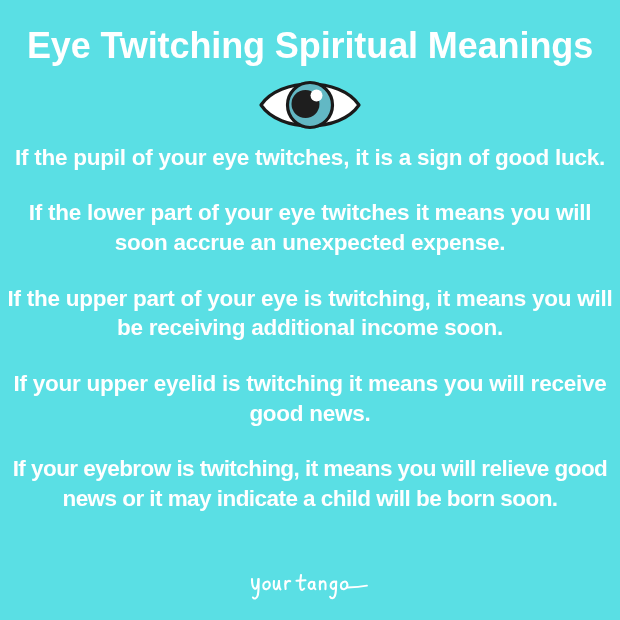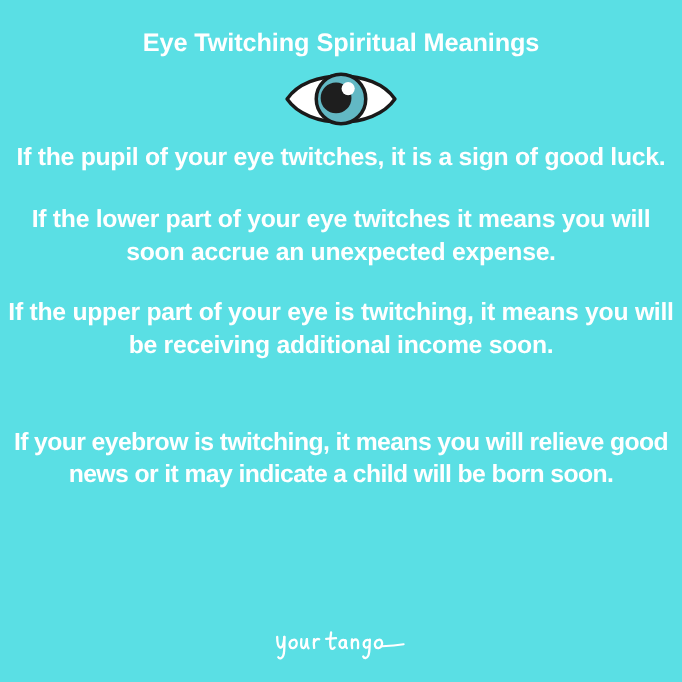--- a/index.html
+++ b/index.html
@@ -26,21 +26,21 @@
     align-items: center;
   }
 
   
   .title {
     width: 100%;
     text-align: center;
     color: #FFFFFF;
     font-family: "Liberation Sans", sans-serif;
     font-weight: bold;
-    font-size: 23px;
+    font-size: 36px;
     letter-spacing: -0.1px;
     line-height: 1.1;
     margin-top: 26px;
     margin-bottom: 0;
     white-space: nowrap;
   }
 
   
   .eye-wrap {
     margin-top: 9px;
@@ -77,21 +77,20 @@
     margin-bottom: 26px;
     padding: 0 2px;
     box-sizing: border-box;
   }
   .meaning:last-child {
     margin-bottom: 0;
   }
   .meaning.wide {
     width: 622px;
     letter-spacing: -0.55px;
-    margin-top: 32px;
   }
 
   
   .logo {
     position: absolute;
     left: 0;
     right: 0;
     bottom: 18px;
     display: flex;
     justify-content: center;
@@ -116,20 +115,21 @@
       <circle cx="47.5" cy="29" r="14" fill="#1E1E1E"></circle>
 
       <circle cx="58.5" cy="20.5" r="6" fill="#FFFFFF"></circle>
     </svg>
   </div>
 
   <ul class="meanings">
     <li class="meaning">If the pupil of your eye twitches, it is a sign of good luck.</li>
     <li class="meaning">If the lower part of your eye twitches it means you will soon accrue an unexpected expense.</li>
     <li class="meaning">If the upper part of your eye is twitching, it means you will be receiving additional income soon.</li>
+    <li class="meaning">If your upper eyelid is twitching it means you will receive good news.</li>
     <li class="meaning wide">If your eyebrow is twitching, it means you will relieve good news or it may indicate a child will be born soon.</li>
   </ul>
 
   <div class="logo">
     <svg width="128" height="34" viewBox="0 0 128 34" xmlns="http://www.w3.org/2000/svg">
       <g fill="none" stroke="#FFFFFF" stroke-width="2.1" stroke-linecap="round" stroke-linejoin="round">
 
         <path d="M6 11 C6 16, 6.5 19.5, 8.5 20.5 C10.5 21.5, 12 18.5, 12.5 11"></path>
         <path d="M12.5 11 C12.5 18, 13 24, 11.5 28 C10.5 30.8, 8 31.2, 7 29.5"></path>
 

